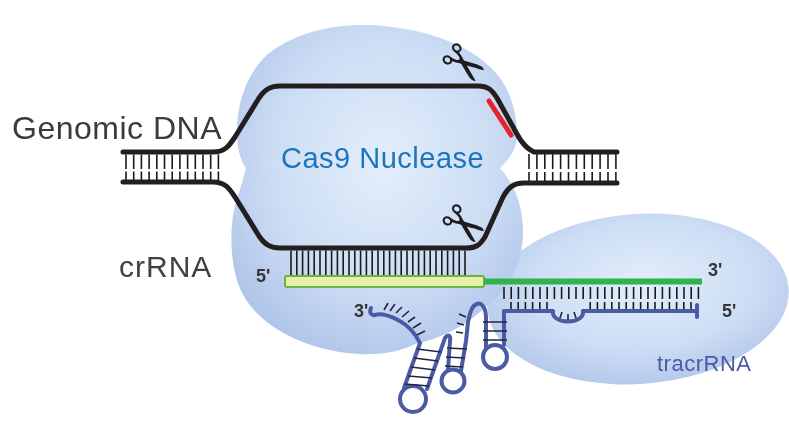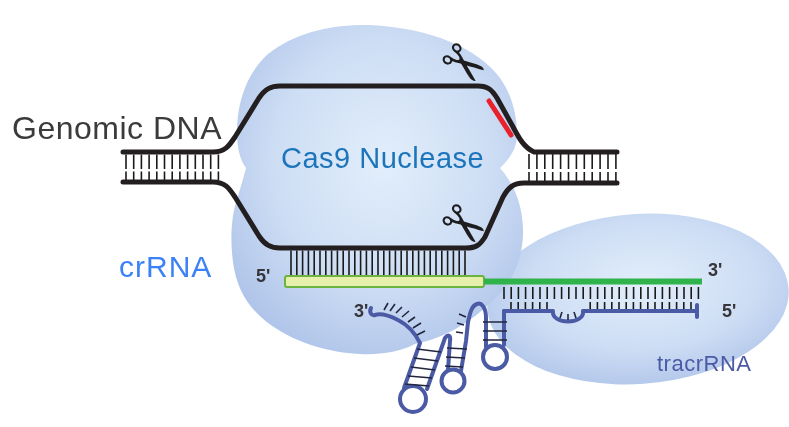--- a/index.html
+++ b/index.html
@@ -5,21 +5,21 @@
   html,body{margin:0;padding:0;background:#fff;}
   #stage{
     position:relative;width:789px;height:427px;background:#ffffff;
     font-family:"Liberation Sans","DejaVu Sans",sans-serif;overflow:hidden;
   }
   #stage svg{position:absolute;left:0;top:0;}
   .lbl{position:absolute;white-space:nowrap;line-height:1;}
   .lbl-genomic{left:12px;top:100px;font-size:32px;color:#3b3b3d;letter-spacing:.5px;margin-top:12px;}
   .lbl-cas9{left:281px;top:144px;font-size:29px;color:#1c75bb;letter-spacing:.5px;}
   .lbl-pam{left:537px;top:101px;font-size:28px;color:#e8212c;letter-spacing:1px;}
-  .lbl-crrna{left:119px;top:252px;font-size:30px;color:#3b82f6;letter-spacing:1px;}
+  .lbl-crrna{left:119px;top:252px;font-size:30px;color:#404040;letter-spacing:1px;}
   .lbl-tracrrna{left:657px;top:353px;font-size:22px;color:#4a5aa5;letter-spacing:.5px;}
   .prime{position:absolute;font-size:18px;color:#35353a;font-weight:bold;line-height:1;}
   .p5-left{left:256px;top:267px;}
   .p3-tail{left:354px;top:302px;}
   .p3-right{left:708px;top:261px;}
   .p5-right{left:722px;top:302px;}
 </style>
 </head>
 <body>
 

